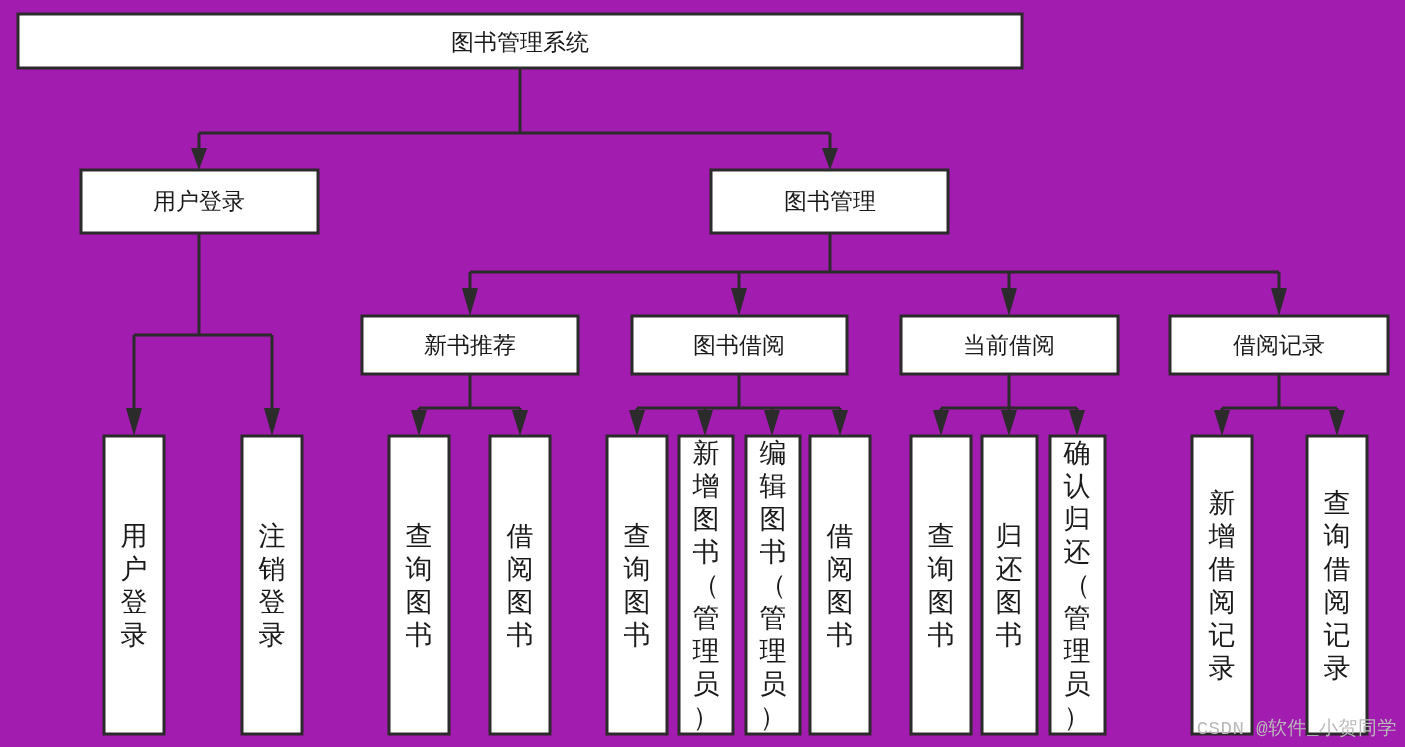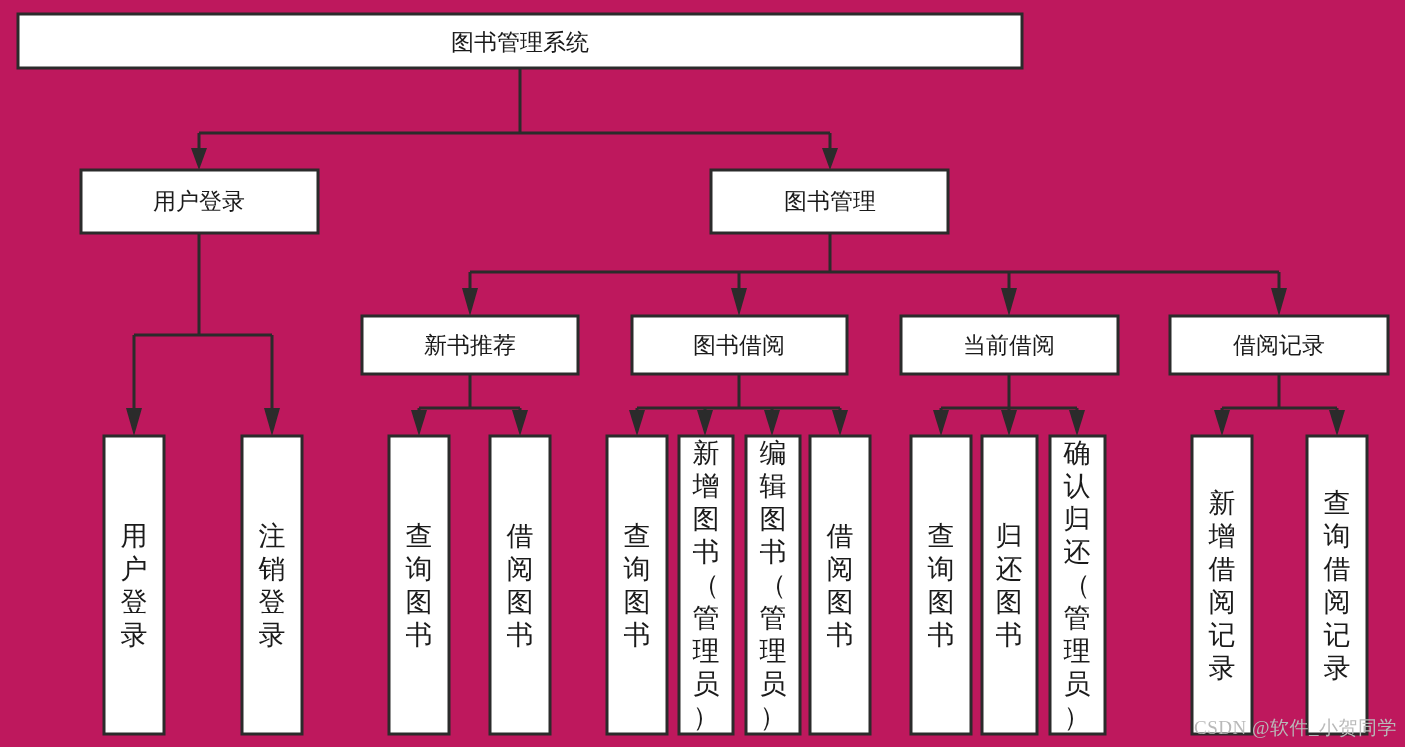--- a/index.html
+++ b/index.html
@@ -8,21 +8,21 @@
     padding: 0;
     background: #ffffff;
   }
   body {
     font-family: "Liberation Sans", "DejaVu Sans", sans-serif;
   }
   #diagram-root {
     position: relative;
     width: 1405px;
     height: 747px;
-    background: #be185d;
+    background: #a21caf;
     overflow: hidden;
   }
   svg#tree-svg {
     position: absolute;
     left: 0;
     top: 0;
     width: 1405px;
     height: 747px;
     display: block;
   }
@@ -51,21 +51,21 @@
   .node-label-v {
     fill: #1a1a1a;
     font-family: "DejaVu Sans", "Liberation Sans", sans-serif;
     font-size: 27px;
     text-anchor: middle;
   }
   .watermark {
     position: absolute;
     right: 8px;
     bottom: 6px;
-    font-family: Liberation Serif, serif;
+    font-family: Liberation Mono, monospace;
     font-size: 19px;
     color: #b9b9b9;
     white-space: nowrap;
     letter-spacing: 0.5px;
     pointer-events: none;
   }
 </style>
 </head>
 <body>
 

